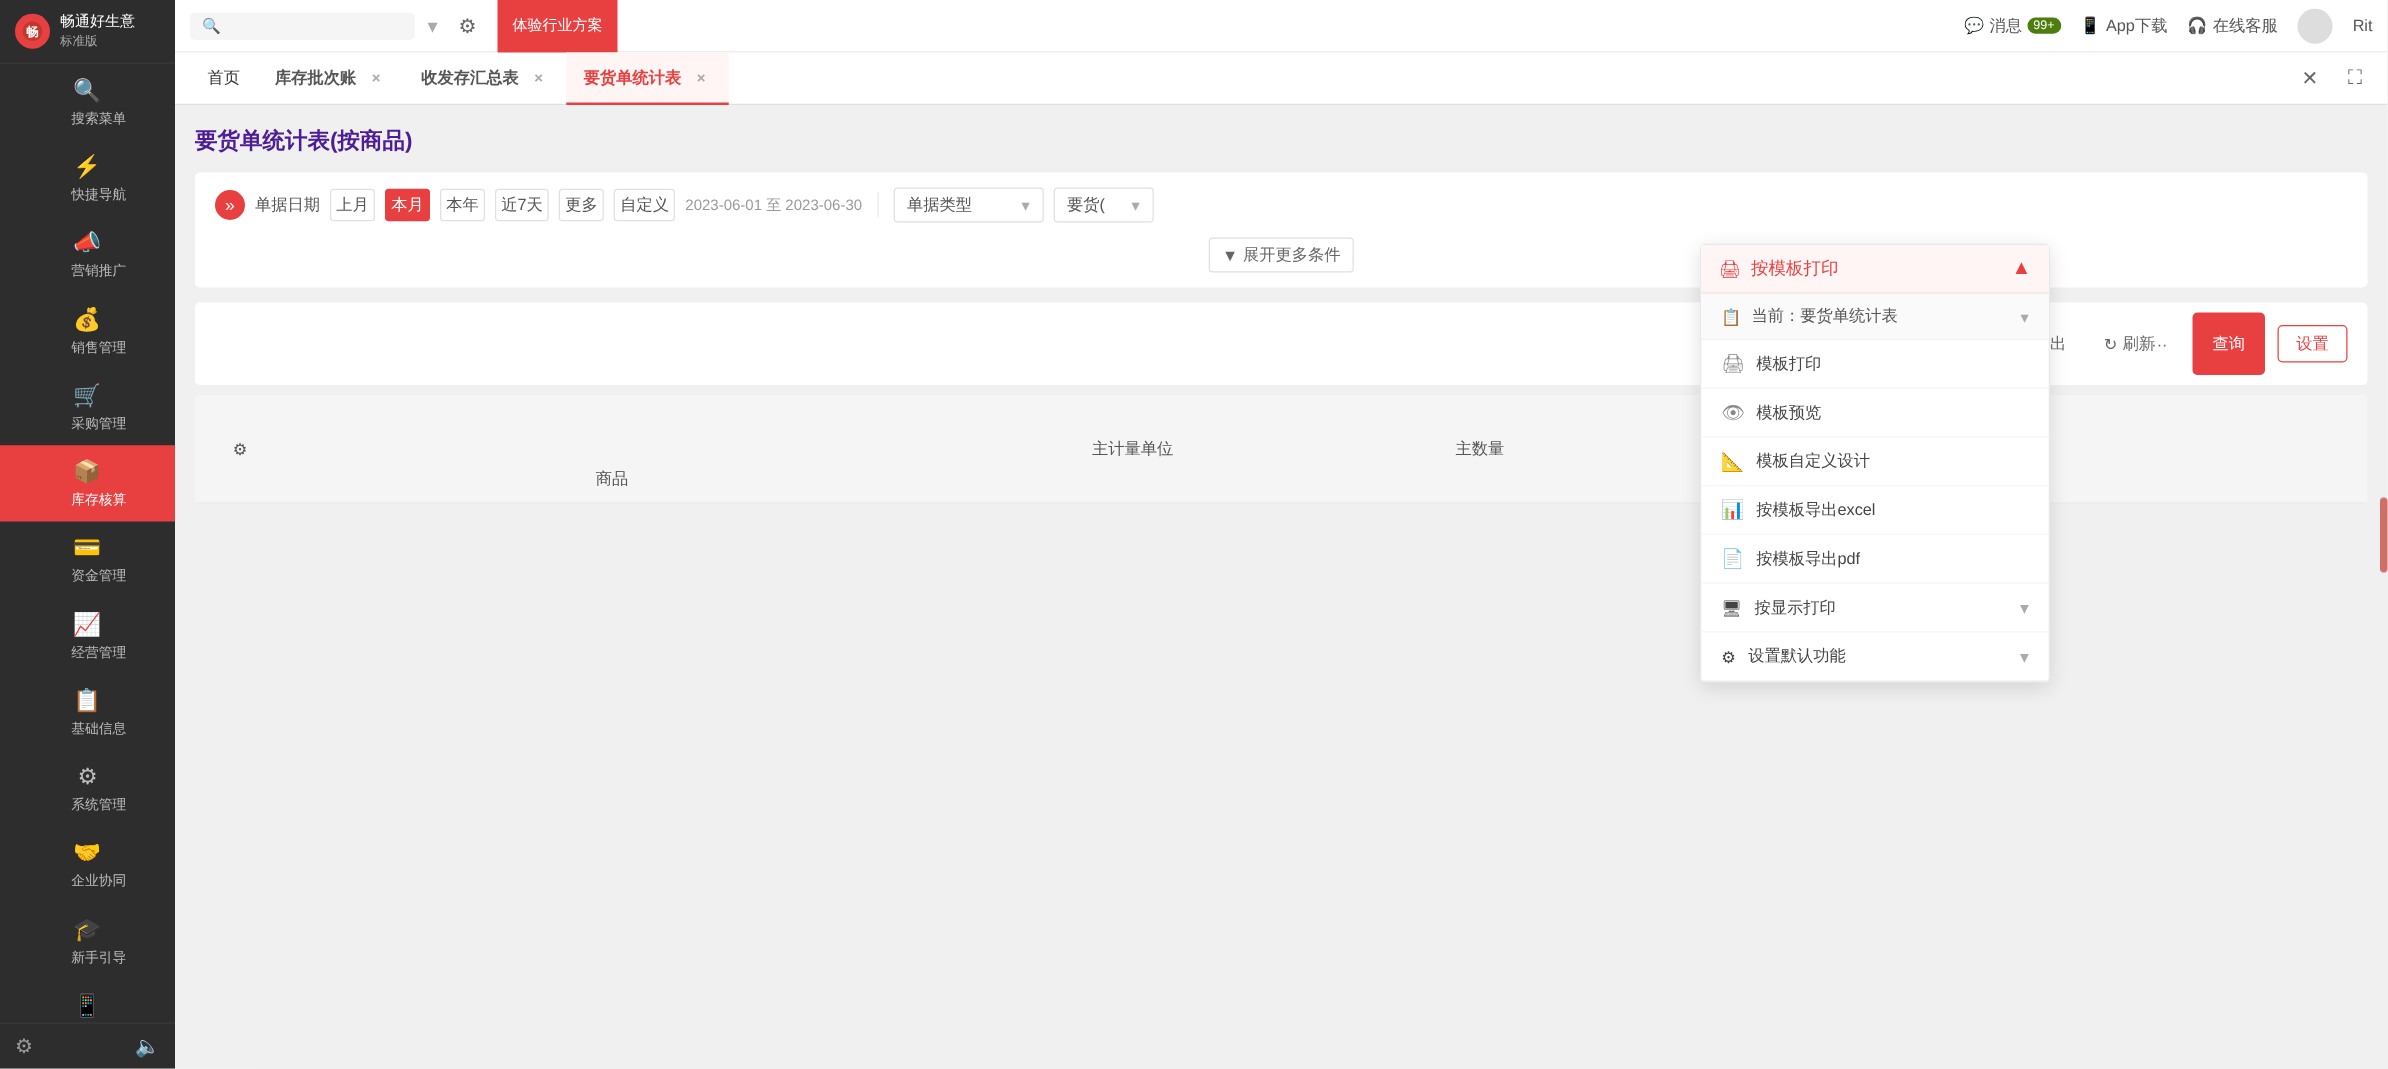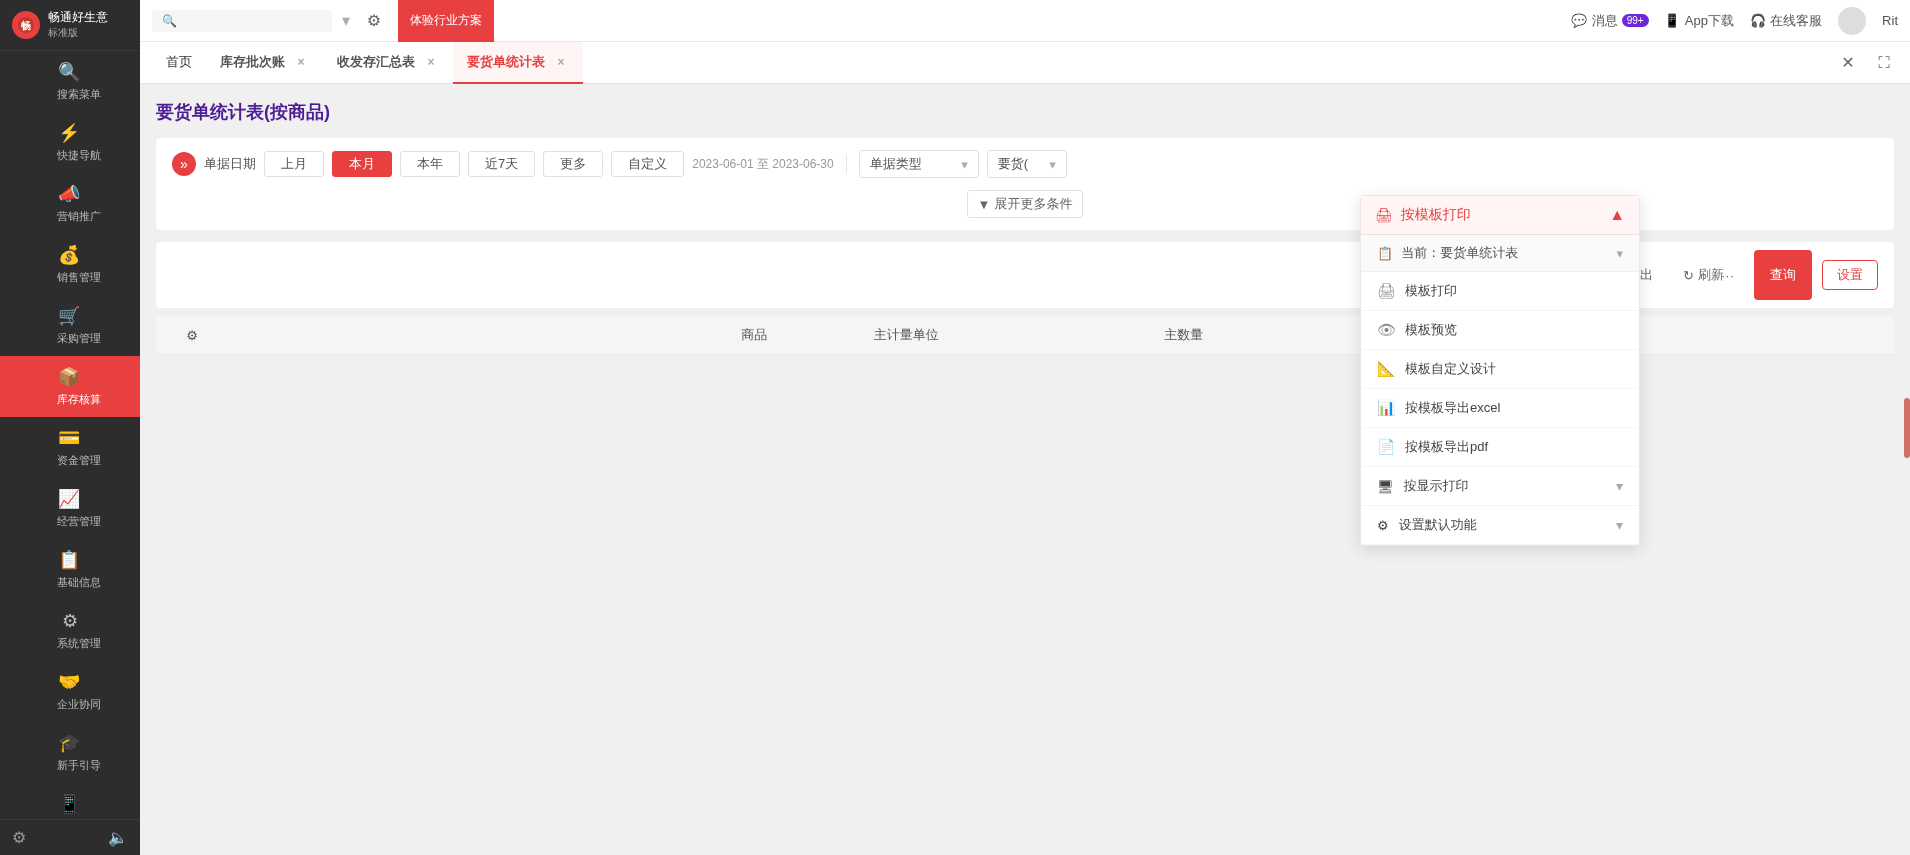--- a/index.html
+++ b/index.html
@@ -139,21 +139,21 @@
     }
     .top-bar-right-item {
       display: flex;
       align-items: center;
       gap: 4px;
       font-size: 13px;
       color: #555;
       cursor: pointer;
     }
     .badge {
-      background: #6d28d9;
+      background: #4d7c0f;
       color: white;
       border-radius: 10px;
       font-size: 10px;
       padding: 1px 5px;
       min-width: 18px;
       text-align: right;
     }
     .user-avatar {
       width: 28px;
       height: 28px;
@@ -257,21 +257,21 @@
       font-size: 14px;
       cursor: pointer;
       display: flex;
       align-items: center;
       justify-content: center;
       flex-shrink: 0;
     }
     .filter-label { font-size: 13px; color: #555; }
     .date-btn {
       font-size: 13px;
-      padding: 3px 16px;
+      padding: 3px 4px;
       border: 1px solid #e0e0e0;
       border-radius: 3px;
       background: #fff;
       cursor: pointer;
       color: #555;
     }
     .date-btn.active {
       background: #e84040;
       color: white;
       border-color: #e84040;
@@ -361,21 +361,21 @@
       gap: 0;
     }
     .th {
       font-size: 13px;
       color: #555;
       font-weight: 500;
       flex: 1;
       text-align: center;
     }
     .th:first-child { flex: 0 0 50px; }
-    .th.name { flex: 2; text-align: right; }
+    .th.name { flex: 2; text-align: center; margin-top: 48px; }
 
     
     .empty-state {
       display: flex;
       flex-direction: column;
       align-items: center;
       justify-content: center;
       padding: 80px 0;
       color: #999;
       gap: 16px;

